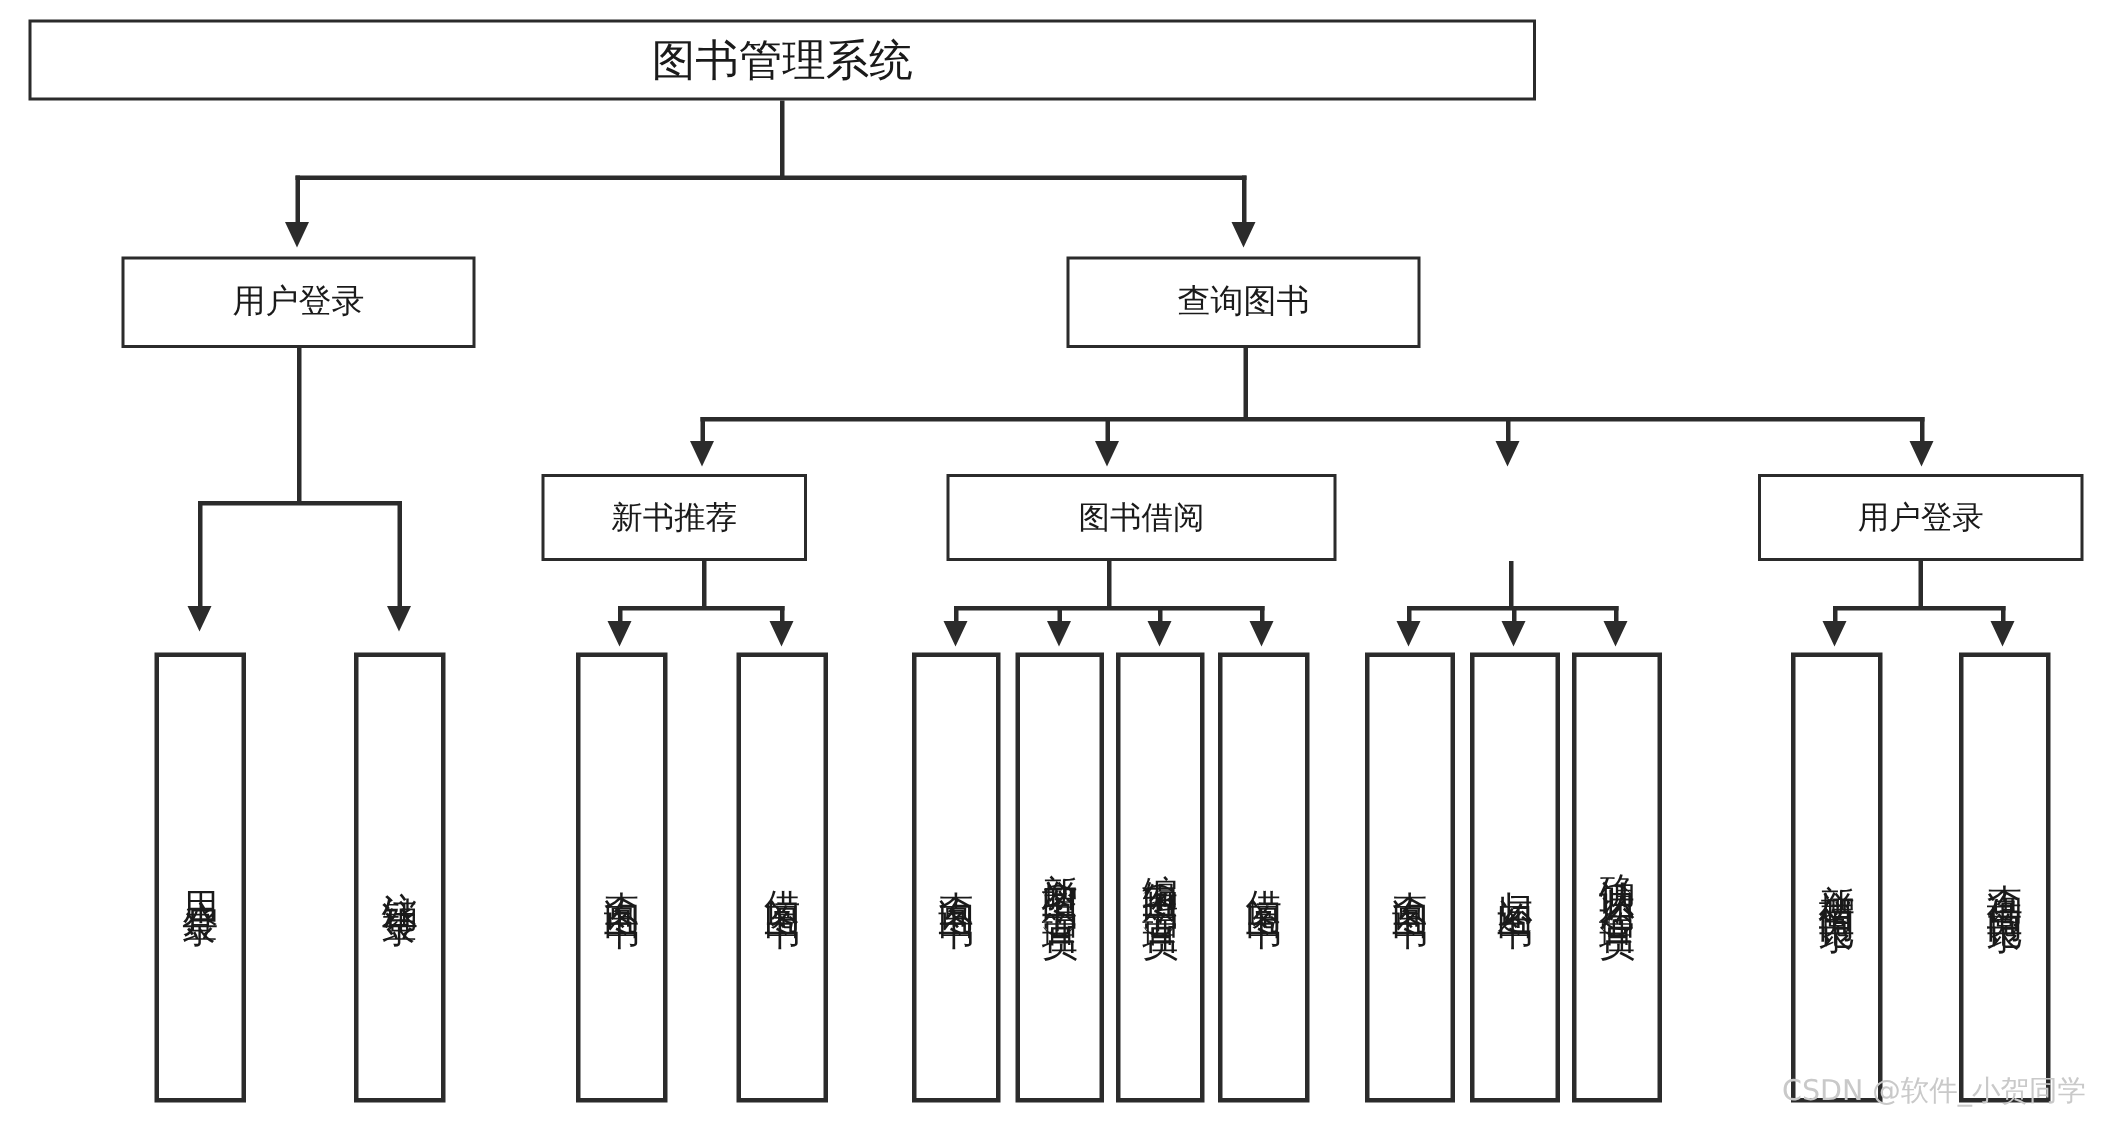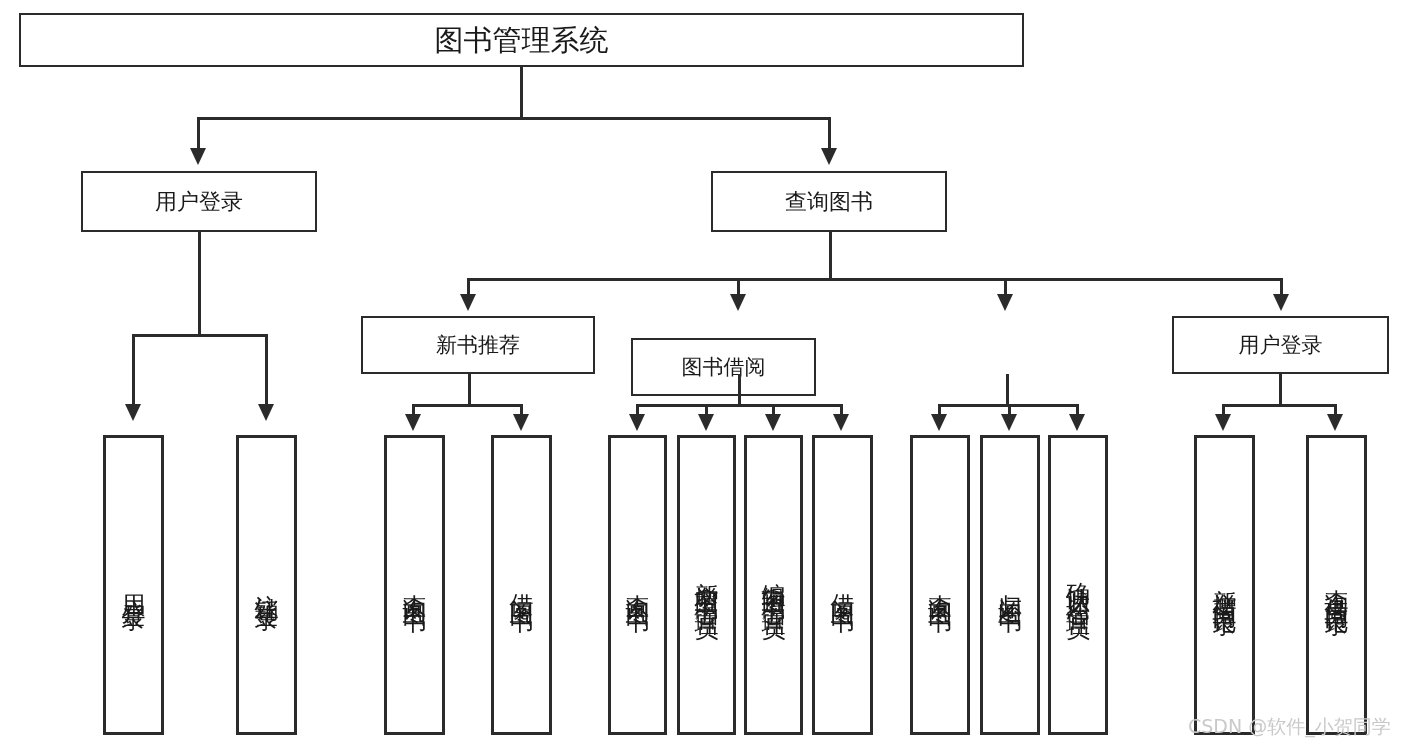--- a/index.html
+++ b/index.html
@@ -123,24 +123,24 @@
 
   <div class="vline" style="left:737px; top:278px; width:3px; height:18px;"></div>
   <div class="arrow" style="left:730px; top:294px;"></div>
 
   <div class="vline" style="left:1004px; top:278px; width:3px; height:18px;"></div>
   <div class="arrow" style="left:997px; top:294px;"></div>
 
   <div class="vline" style="left:1280px; top:278px; width:3px; height:18px;"></div>
   <div class="arrow" style="left:1273px; top:294px;"></div>
 
-  <div class="node lvl3" style="left:361px; top:316px; width:234px; height:58px;">
+  <div class="node lvl3" style="left:361px; top:316px; width:177px; height:58px;">
     <span class="label">新书推荐</span>
   </div>
-  <div class="node lvl3" style="left:631px; top:316px; width:185px; height:58px;margin-top:22px;">
+  <div class="node lvl3" style="left:631px; top:316px; width:260px; height:58px;">
     <span class="label">图书借阅</span>
   </div>
   <div class="node lvl3" style="left:1172px; top:316px; width:217px; height:58px;">
     <span class="label">用户登录</span>
   </div>
 
   <div class="vline" style="left:468px; top:374px; width:3px; height:32px;"></div>
   <div class="hline" style="left:412px; top:404px; width:111px; height:3px;"></div>
   <div class="vline" style="left:412px; top:404px; width:3px; height:12px;"></div>
   <div class="arrow" style="left:405px; top:414px;"></div>

